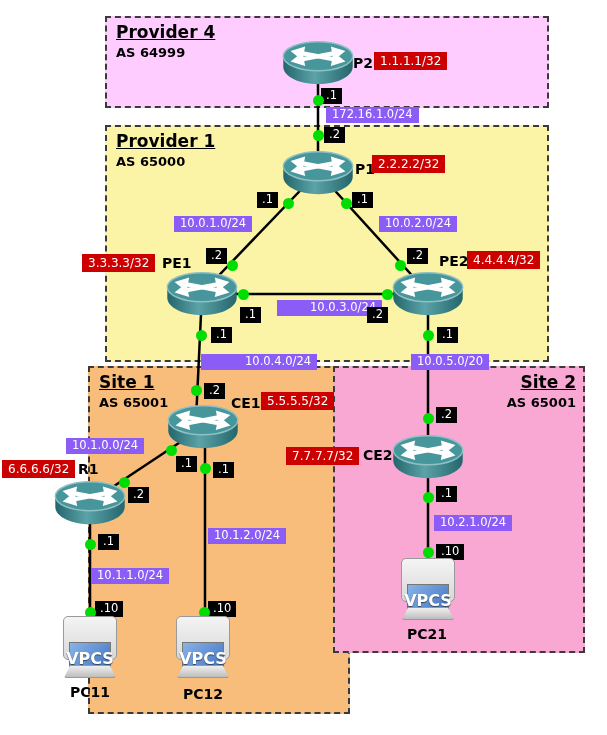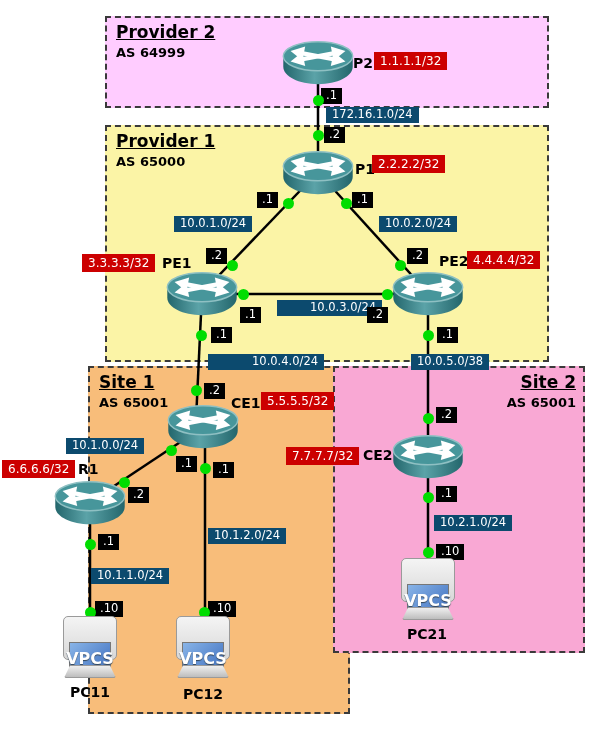--- a/index.html
+++ b/index.html
@@ -8,21 +8,21 @@
   .region{position:absolute;border:2px dashed #3a3a3a;box-sizing:border-box;}
   .region.pink{background:#ffccff;}
   .region.yellow{background:#fbf4a6;margin-top:7px;}
   .region.orange{background:#f8bd7a;}
   .region.blue{background:#f9a8d4;}
   .rhead{position:absolute;top:5px;left:9px;}
   .rhead.right{left:auto;right:7px;text-align:right;}
   .rtitle{font-size:17px;font-weight:bold;color:#000;text-decoration:underline;line-height:1.15;}
   .ras{font-size:13px;font-weight:bold;color:#000;margin-top:2px;}
   svg.links{position:absolute;left:0;top:0;z-index:2;}
-  .net{position:absolute;background:#0c4a6e;color:#fff;font-size:11.5px;line-height:1;
+  .net{position:absolute;background:#8b5cf6;color:#fff;font-size:11.5px;line-height:1;
        padding:2px 6px;z-index:3;white-space:nowrap;}
   .if{position:absolute;background:#000;color:#fff;font-size:11.5px;line-height:1;
       padding:2px 5px;z-index:3;white-space:nowrap;}
   .dot{position:absolute;width:11px;height:11px;border-radius:50%;background:#00dd00;z-index:4;}
   .router{position:absolute;width:78px;height:54px;z-index:5;}
   .router svg{display:block;}
   .nlabel{position:absolute;font-size:14px;font-weight:bold;color:#000;z-index:6;white-space:nowrap;}
   .lo{position:absolute;background:#cc0000;color:#fff;font-size:12px;line-height:1;
       padding:3px 6px;z-index:6;white-space:nowrap;}
   .pc{position:absolute;width:56px;height:64px;z-index:5;}
@@ -62,21 +62,21 @@
             <polygon points="-29,0 -15,-7.5 -15,7.5"></polygon>
             <polygon points="29,0 15,-7.5 15,7.5"></polygon>
           </g>
         </g>
       </g>
     </defs>
   </svg>
 
   <div class="region pink" style="left:105px;top:16px;width:444px;height:92px;">
     <div class="rhead">
-      <div class="rtitle">Provider 2</div>
+      <div class="rtitle">Provider 4</div>
       <div class="ras">AS 64999</div>
     </div>
   </div>
   <div class="region yellow" style="left:105px;top:118px;width:444px;height:237px;">
     <div class="rhead">
       <div class="rtitle">Provider 1</div>
       <div class="ras">AS 65000</div>
     </div>
   </div>
   <div class="region orange" style="left:40px;top:366px;width:262px;height:348px;margin-left:48px;">
@@ -104,22 +104,22 @@
       <line x1="90" y1="502" x2="90" y2="645"></line>
       <line x1="205" y1="427" x2="205" y2="645"></line>
       <line x1="428" y1="456" x2="428" y2="592"></line>
     </g>
   </svg>
 
   <div class="net" style="left:326px;top:107px;">172.16.1.0/24</div>
   <div class="net" style="left:174px;top:216px;">10.0.1.0/24</div>
   <div class="net" style="left:379px;top:216px;">10.0.2.0/24</div>
   <div class="net" style="left:277px;top:300px;padding-left:33px;">10.0.3.0/24</div>
-  <div class="net" style="left:208px;top:354px;padding-left:44px;">10.0.4.0/24</div>
-  <div class="net" style="left:411px;top:354px;">10.0.5.0/38</div>
+  <div class="net" style="left:201px;top:354px;padding-left:44px;">10.0.4.0/24</div>
+  <div class="net" style="left:411px;top:354px;">10.0.5.0/20</div>
   <div class="net" style="left:66px;top:438px;">10.1.0.0/24</div>
   <div class="net" style="left:91px;top:568px;">10.1.1.0/24</div>
   <div class="net" style="left:208px;top:528px;">10.1.2.0/24</div>
   <div class="net" style="left:434px;top:515px;">10.2.1.0/24</div>
 
   <div class="if" style="left:321px;top:88px;">.1</div>
   <div class="if" style="left:324px;top:127px;">.2</div>
   <div class="if" style="left:257px;top:192px;">.1</div>
   <div class="if" style="left:352px;top:192px;">.1</div>
   <div class="if" style="left:206px;top:248px;">.2</div>

